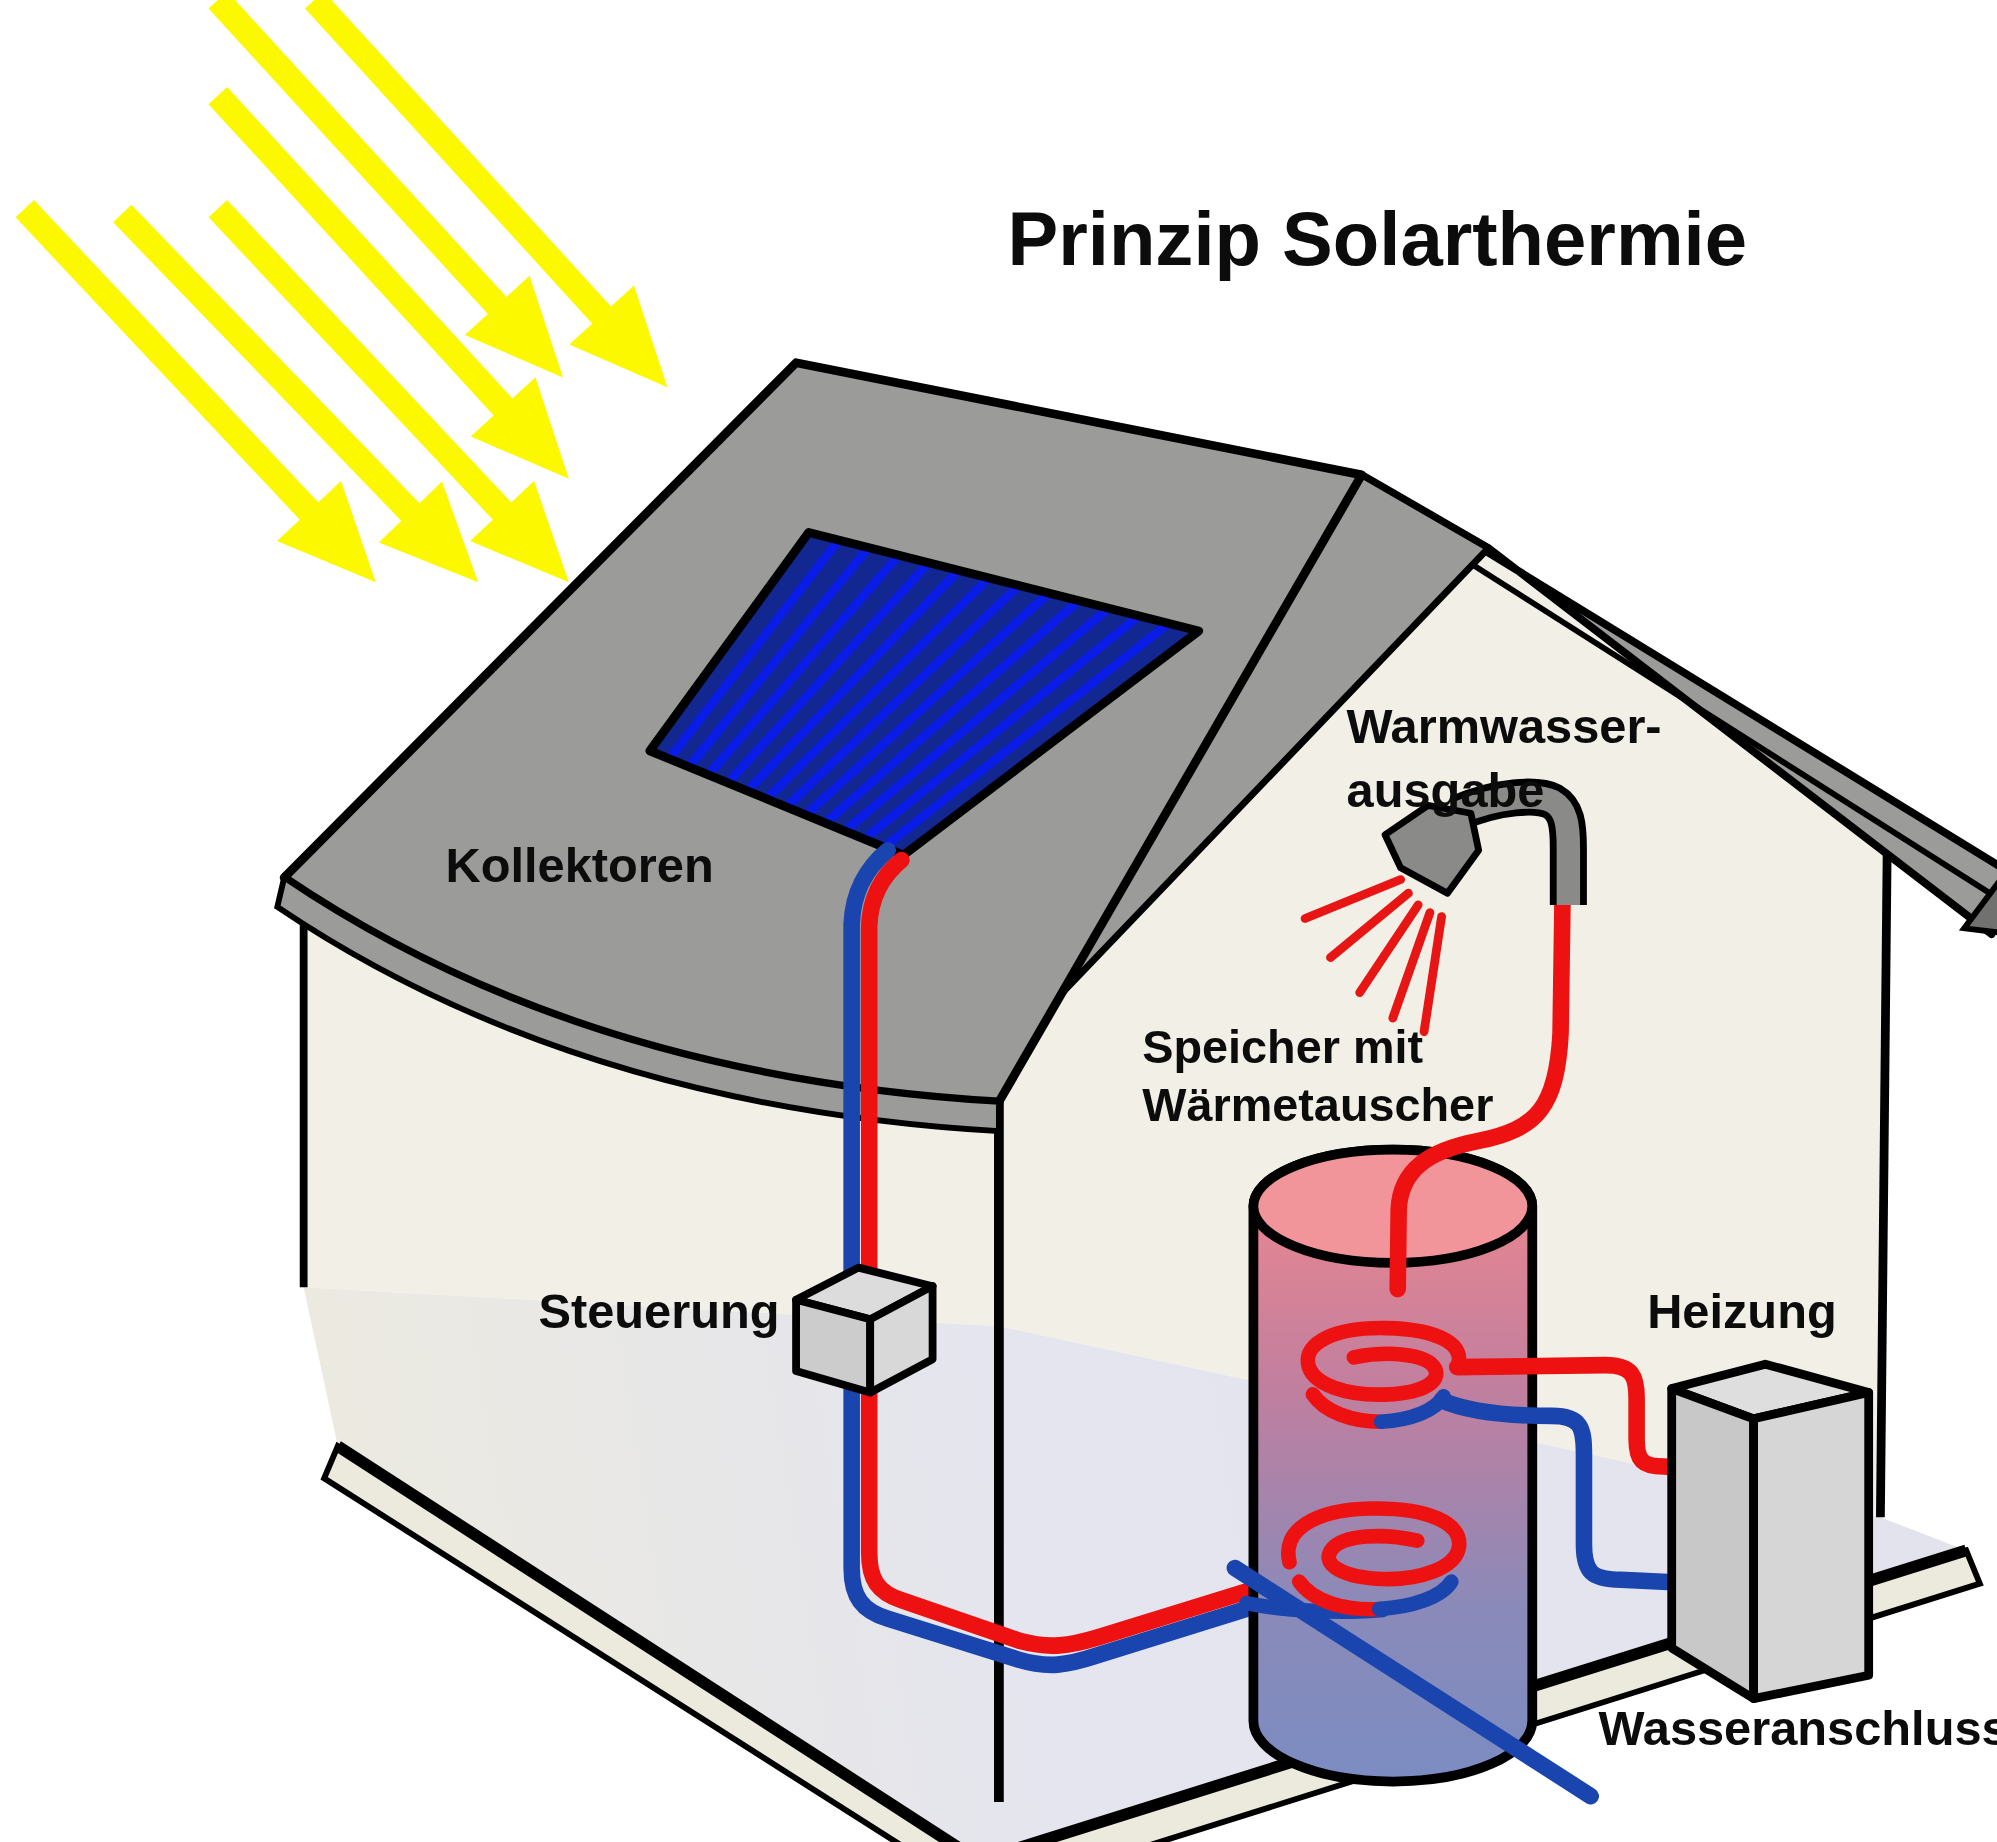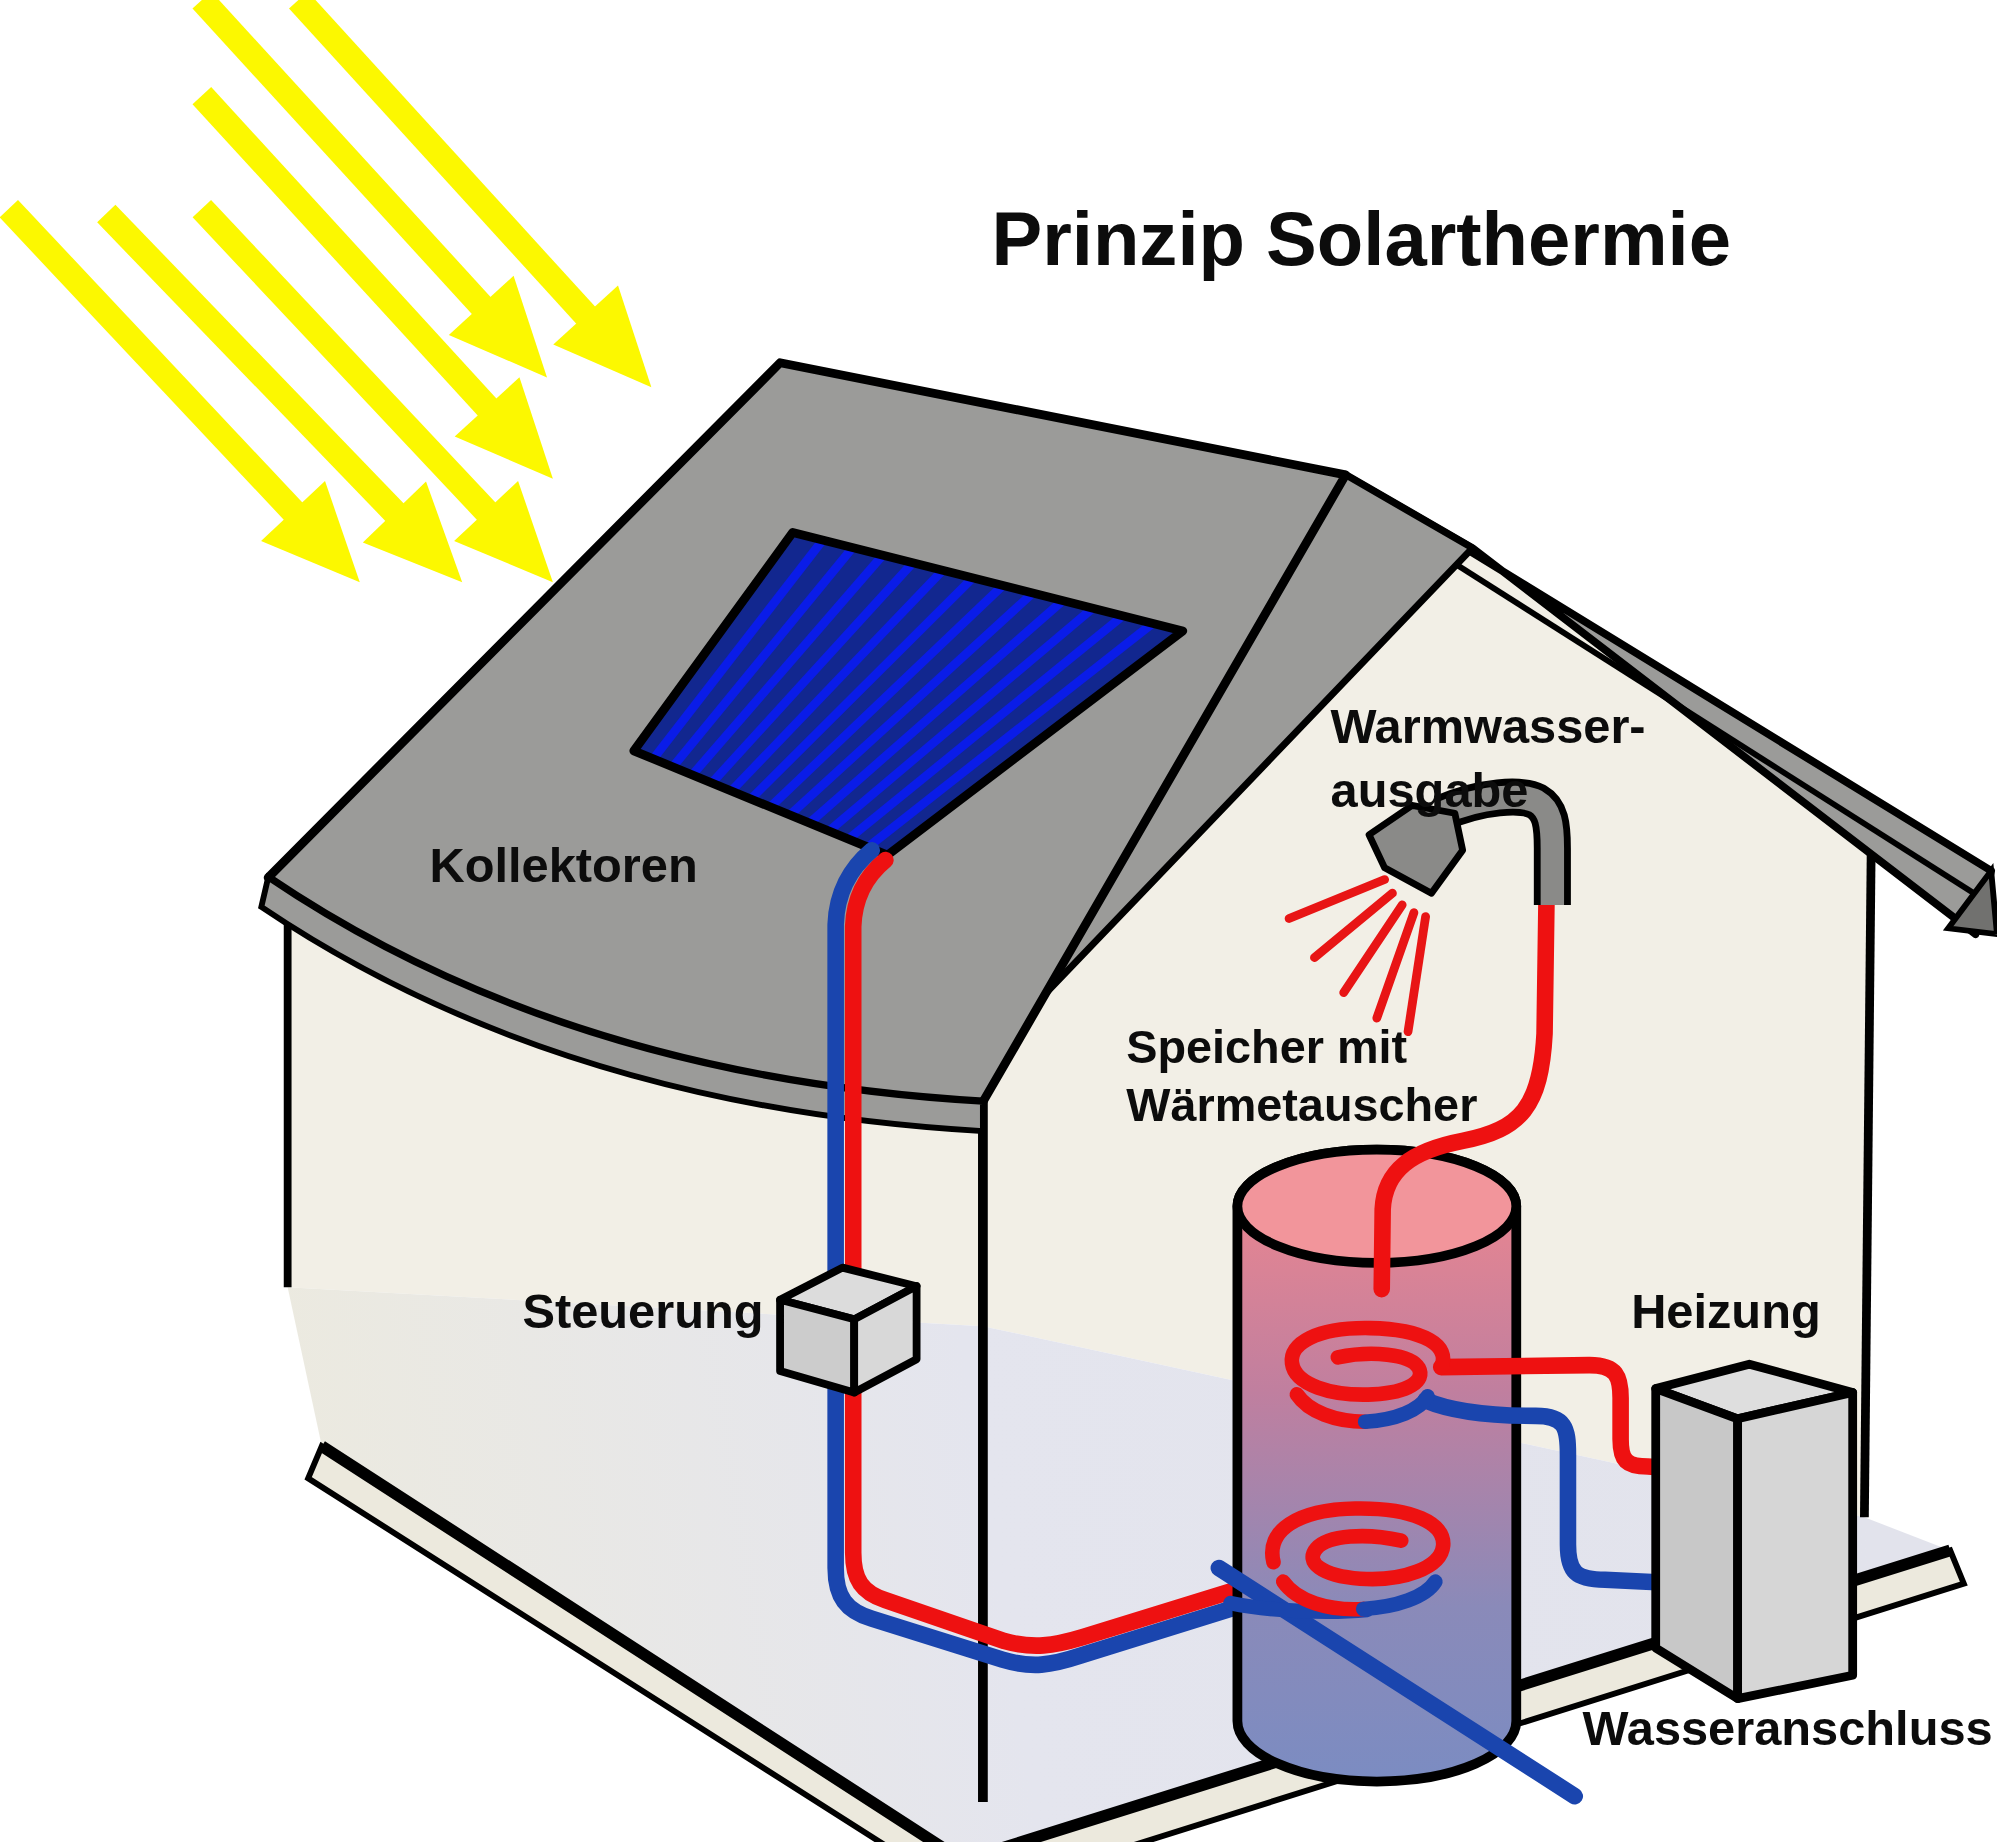--- a/index.html
+++ b/index.html
@@ -1,17 +1,17 @@
 <!DOCTYPE html>
 <html><head>
 <meta charset="utf-8">
 <style>
   html,body{margin:0;padding:0;background:#ffffff;}
   body{width:1997px;height:1842px;overflow:hidden;font-family:"Liberation Sans",sans-serif;}
-  .stage{position:relative;width:1638px;height:1842px;}
+  .stage{position:relative;width:1638px;height:1842px;padding-left:16px;}
   svg{display:block;}
   text{font-family:"Liberation Sans","DejaVu Sans",sans-serif;font-weight:bold;fill:#0c0c0c;}
   .title{font-size:78px;}
   .label{font-size:50px;}
   .label-sm{font-size:48px;}
 </style>
 </head>
 <body>
 
 <div class="stage">

